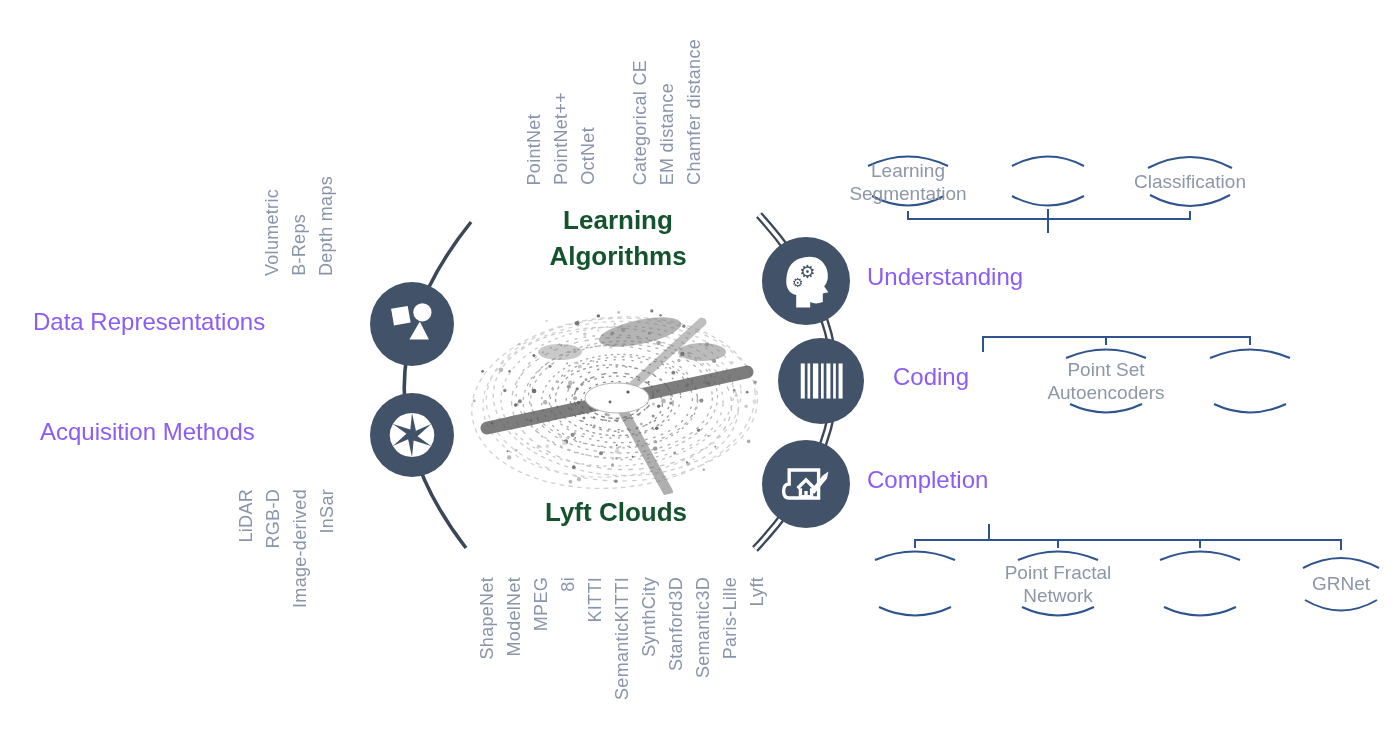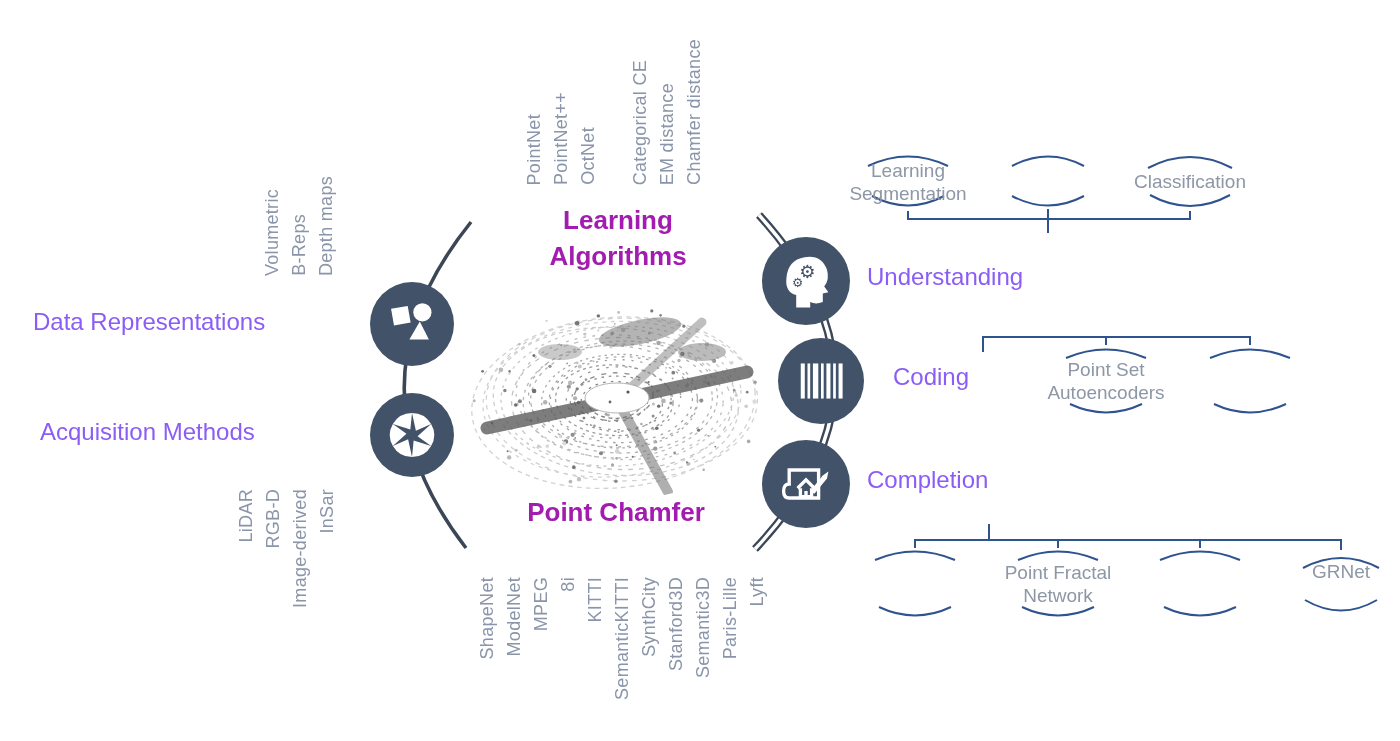--- a/index.html
+++ b/index.html
@@ -6,21 +6,21 @@
   .canvas{position:relative;width:1400px;height:741px;background:#fff;
           font-family:"Liberation Sans",sans-serif;overflow:hidden;}
   .lines-layer{position:absolute;left:0;top:0;width:1400px;height:741px;}
   
   .vgroup{position:absolute;display:flex;}
   .vgroup.bottom-align{align-items:flex-end;}
   .vgroup.top-align{align-items:flex-start;}
   .vlabel{writing-mode:vertical-rl;transform:rotate(180deg);
           font-size:18px;line-height:27px;color:#8a95a9;white-space:nowrap;letter-spacing:.3px;}
   .big-label{position:absolute;font-size:24px;color:#8b5cf6;white-space:nowrap;}
-  .title{position:absolute;font-weight:bold;color:#a21caf;font-size:26px;line-height:36px;text-align:center;}
+  .title{position:absolute;font-weight:bold;color:#14532d;font-size:26px;line-height:36px;text-align:center;}
   .child-label{position:absolute;font-size:19px;line-height:23px;color:#8e97a6;text-align:center;}
   .node{position:absolute;border-radius:50%;background:#415269;
         display:flex;align-items:center;justify-content:center;}
   .node svg{display:block;}
 </style>
 </head>
 <body>
 
 <div class="canvas">
 
@@ -222,21 +222,21 @@
       <path d="M1018 560 Q1058 543 1098 560"></path>
       <path d="M1022 607 Q1058 624 1094 607"></path>
       <path d="M1160 560 Q1200 543 1240 560"></path>
       <path d="M1164 607 Q1200 624 1236 607"></path>
       <path d="M1303 568 Q1341 548 1379 568"></path>
       <path d="M1305 600 Q1341 621 1377 600"></path>
     </g>
   </svg>
 
   <div class="title" style="left:518px;top:202px;width:200px;">Learning Algorithms</div>
-  <div class="title" style="left:516px;top:494px;width:200px;">Point Chamfer</div>
+  <div class="title" style="left:516px;top:494px;width:200px;">Lyft Clouds</div>
 
   <div class="big-label" style="left:33px;top:308px;">Data Representations</div>
   <div class="big-label" style="left:40px;top:418px;">Acquisition Methods</div>
 
   <div class="node" style="left:370px;top:282px;width:84px;height:84px;">
     <svg width="52" height="52" viewBox="-20 -20 40 40">
       <rect x="-15" y="-13" width="13" height="13" fill="#fff" transform="rotate(-10 -8 -6)"></rect>
       <circle cx="8" cy="-9" r="7" fill="#fff"></circle>
       <path d="M -2 12 L 13 12 L 6 -2 Z" fill="#fff"></path>
     </svg>
@@ -293,21 +293,21 @@
       <path d="M 3 5 L 12 -6 L 16 -9 L 15 -4 L 6 7 Z" fill="#fff"></path>
     </svg>
   </div>
 
   <div class="child-label" style="left:838px;top:159px;width:140px;">Learning Segmentation</div>
   <div class="child-label" style="left:1110px;top:170px;width:160px;">Classification</div>
 
   <div class="child-label" style="left:1031px;top:358px;width:150px;">Point Set Autoencoders</div>
 
   <div class="child-label" style="left:988px;top:561px;width:140px;">Point Fractal Network</div>
-  <div class="child-label" style="left:1291px;top:560px;width:100px;">GRNet</div>
+  <div class="child-label" style="left:1291px;top:572px;width:100px;">GRNet</div>
 
   <div class="vgroup bottom-align" style="left:521px;bottom:556px;">
     <span class="vlabel">PointNet</span>
     <span class="vlabel">PointNet++</span>
     <span class="vlabel">OctNet</span>
   </div>
 
   <div class="vgroup bottom-align" style="left:627px;bottom:556px;">
     <span class="vlabel">Categorical CE</span>
     <span class="vlabel">EM distance</span>

